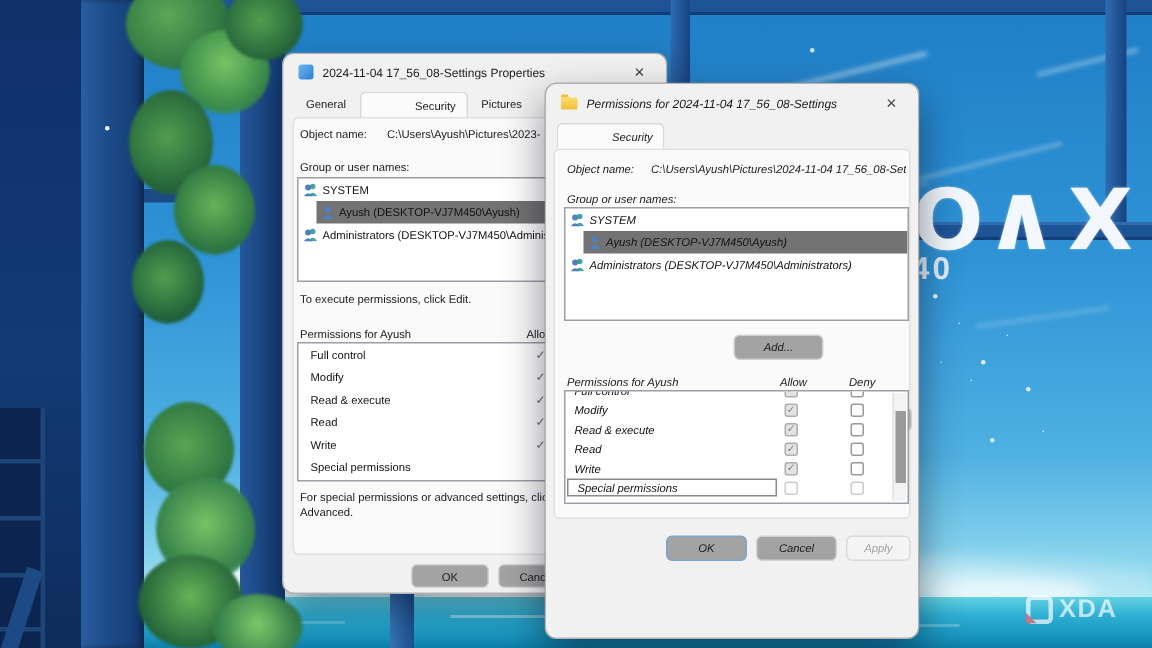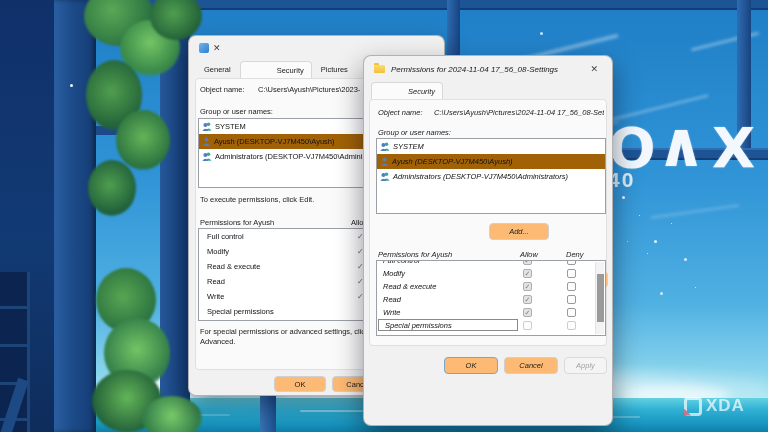--- a/index.html
+++ b/index.html
@@ -60,22 +60,22 @@
   .fileicon { width:10px; height:10px; border-radius:2px; background:linear-gradient(135deg,#6db5ef,#2f7fd0); flex:0 0 auto; }
   .foldericon { width:11px; height:8px; border-radius:1px; background:linear-gradient(180deg,#fadd6e,#f3bf3a); position:relative; flex:0 0 auto; }
   .foldericon::before { content:""; position:absolute; left:0; top:-2px; width:5px; height:2px; background:#f3bf3a; border-radius:1px 1px 0 0; }
   .tabs { position:absolute; display:flex; gap:2px; }
   .tab { font-size:7.5px; color:#1a1a1a; padding:4px 7px 3px; border-radius:4px 4px 0 0; }
   .tab.active { background:#fbfbfb; border:1px solid #d8d8d8; border-bottom:none; position:relative; z-index:2;padding-left:36px; }
   .page { position:absolute; background:#fafafa; border:1px solid #e0e0e0; border-radius:4px; }
   .lbl { position:absolute; font-size:7.5px; color:#1a1a1a; white-space:nowrap; }
   .listbox { position:absolute; background:#fff; border:1px solid #9aa0a6; overflow:hidden; }
   .lrow { height:15px; display:flex; align-items:center; padding-left:3px; gap:3px; font-size:7.5px; color:#111; white-space:nowrap; overflow:hidden; }
-  .lrow.selected { background:#a16207; }
-  .btn { position:absolute; font-size:7.5px; color:#1a1a1a; background:#fdba74; border:1px solid #d0d0d0;
+  .lrow.selected { background:#737373;margin-left:12px; }
+  .btn { position:absolute; font-size:7.5px; color:#1a1a1a; background:#a3a3a3; border:1px solid #d0d0d0;
     border-radius:4px; display:flex; align-items:center; justify-content:center; }
   .btn.default { border-color:#7fa4cc; }
   .btn.disabled { color:#a3a3a3; background:#f4f4f4; border-color:#dadada; }
   
   .permbox { position:absolute; background:#fff; border:1px solid #9aa0a6; overflow:hidden; }
   .prow { height:13px; display:flex; align-items:center; position:relative; }
   .prow.partial { margin-top:-8px; height:14px; }
   .plabel { font-size:7.5px; color:#111; margin-left:6px; white-space:nowrap; }
   .focuswrap { position:absolute; left:1px; top:0px; width:140px; height:12px; border:1px solid #8a8a8a; display:flex; align-items:center; }
   .cb { position:absolute; width:9px; height:9px; border:1px solid #9a9a9a; border-radius:2px; background:#fdfdfd; }
@@ -154,20 +154,21 @@
   <div class="wp" style="left:260px;top:392px;width:16px;height:40px;background:linear-gradient(90deg,#3673b4,#1d4e8c);"></div>
 
   <div id="xda">
     <div id="xdaLogo"></div>
     <span id="xdaText">XDA</span>
   </div>
 
   <div class="dialog" id="dlgBack">
     <div class="titlebar">
       <div class="fileicon"></div>
+      <span class="titletext">2024-11-04 17_56_08-Settings Properties</span>
       <span class="closebtn">✕</span>
     </div>
     <div class="tabs" style="left:8px;top:25px;">
       <span class="tab">General</span>
       <span class="tab active">Security</span>
       <span class="tab">Pictures</span>
       <span class="tab">Previous Versions</span>
     </div>
     <div class="page" style="left:6px;top:42px;width:245px;height:292px;">
       <span class="lbl" style="left:4px;top:6px;">Object name:</span>

